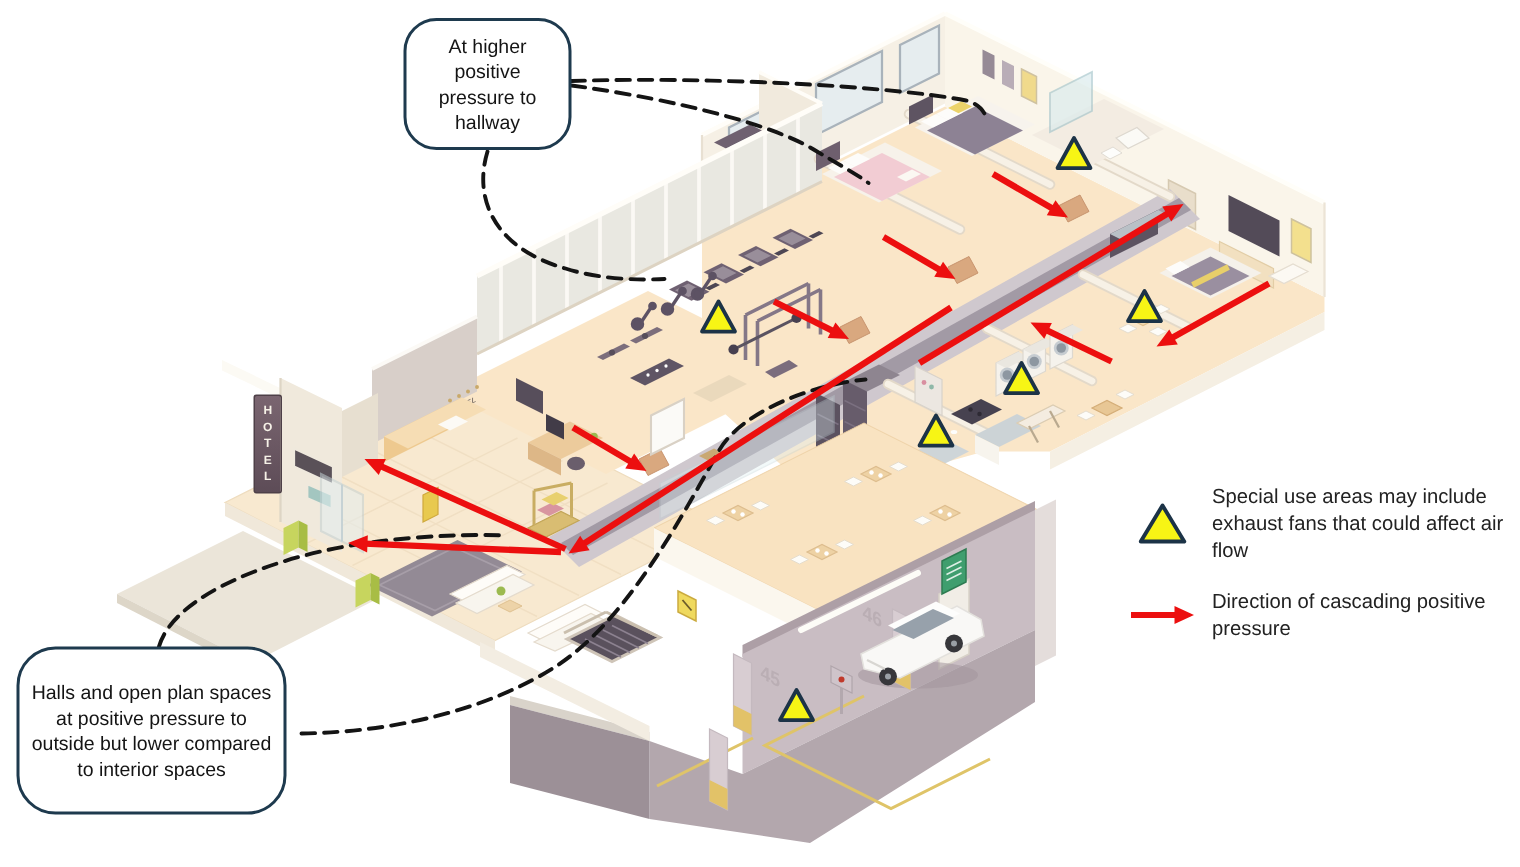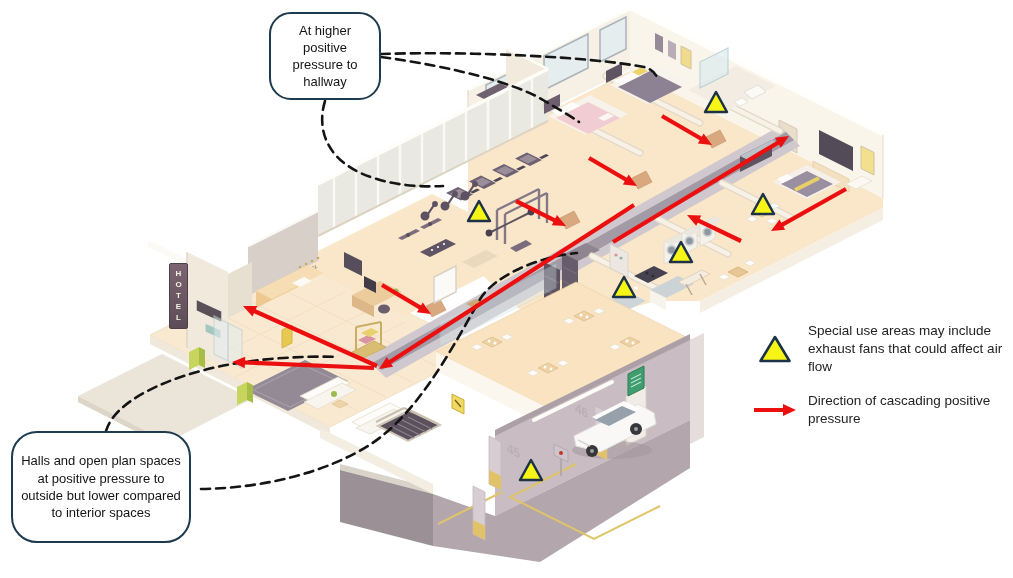--- a/index.html
+++ b/index.html
@@ -1,23 +1,23 @@
 <!DOCTYPE html>
 <html><head>
 <meta charset="utf-8">
 <style>
   html,body{margin:0;padding:0;background:#fff;}
   .stage{position:relative;width:1013px;height:578px;background:#fff;overflow:hidden;
          font-family:"Liberation Sans",sans-serif;}
   .stage svg.scene{position:absolute;left:0;top:0;}
   .callout{position:absolute;box-sizing:border-box;background:#fff;border:2.5px solid #1e3a4e;
            border-radius:22px;color:#141414;font-size:13px;line-height:1.32;text-align:center;
-           display:flex;align-items:center;justify-content:center;padding:20px 7px;}
+           display:flex;align-items:center;justify-content:center;padding:8px 7px;}
   #callout-top{left:269px;top:12px;width:112px;height:88px;}
-  #callout-bottom{left:11px;top:431px;width:180px;height:112px;border-radius:26px;align-items:flex-end;}
+  #callout-bottom{left:11px;top:431px;width:180px;height:112px;border-radius:26px;}
   .legend{position:absolute;left:752px;top:322px;width:268px;color:#222;font-size:13.5px;line-height:1.35;}
   .legend-item{display:flex;align-items:center;gap:10px;margin-bottom:15px;}
   .legend-icon{width:46px;flex-shrink:0;display:flex;justify-content:center;}
   .legend-text{flex:1;}
   .hotel-sign{position:absolute;left:169px;top:263px;width:17px;height:64px;
               background:linear-gradient(180deg,#7a6570,#5d4c57);border:1px solid #4e4048;
               color:#f6f1e7;font-size:8px;font-weight:bold;letter-spacing:2px;
               writing-mode:vertical-rl;text-orientation:upright;
               display:flex;align-items:center;justify-content:center;border-radius:2px;}
 </style>

